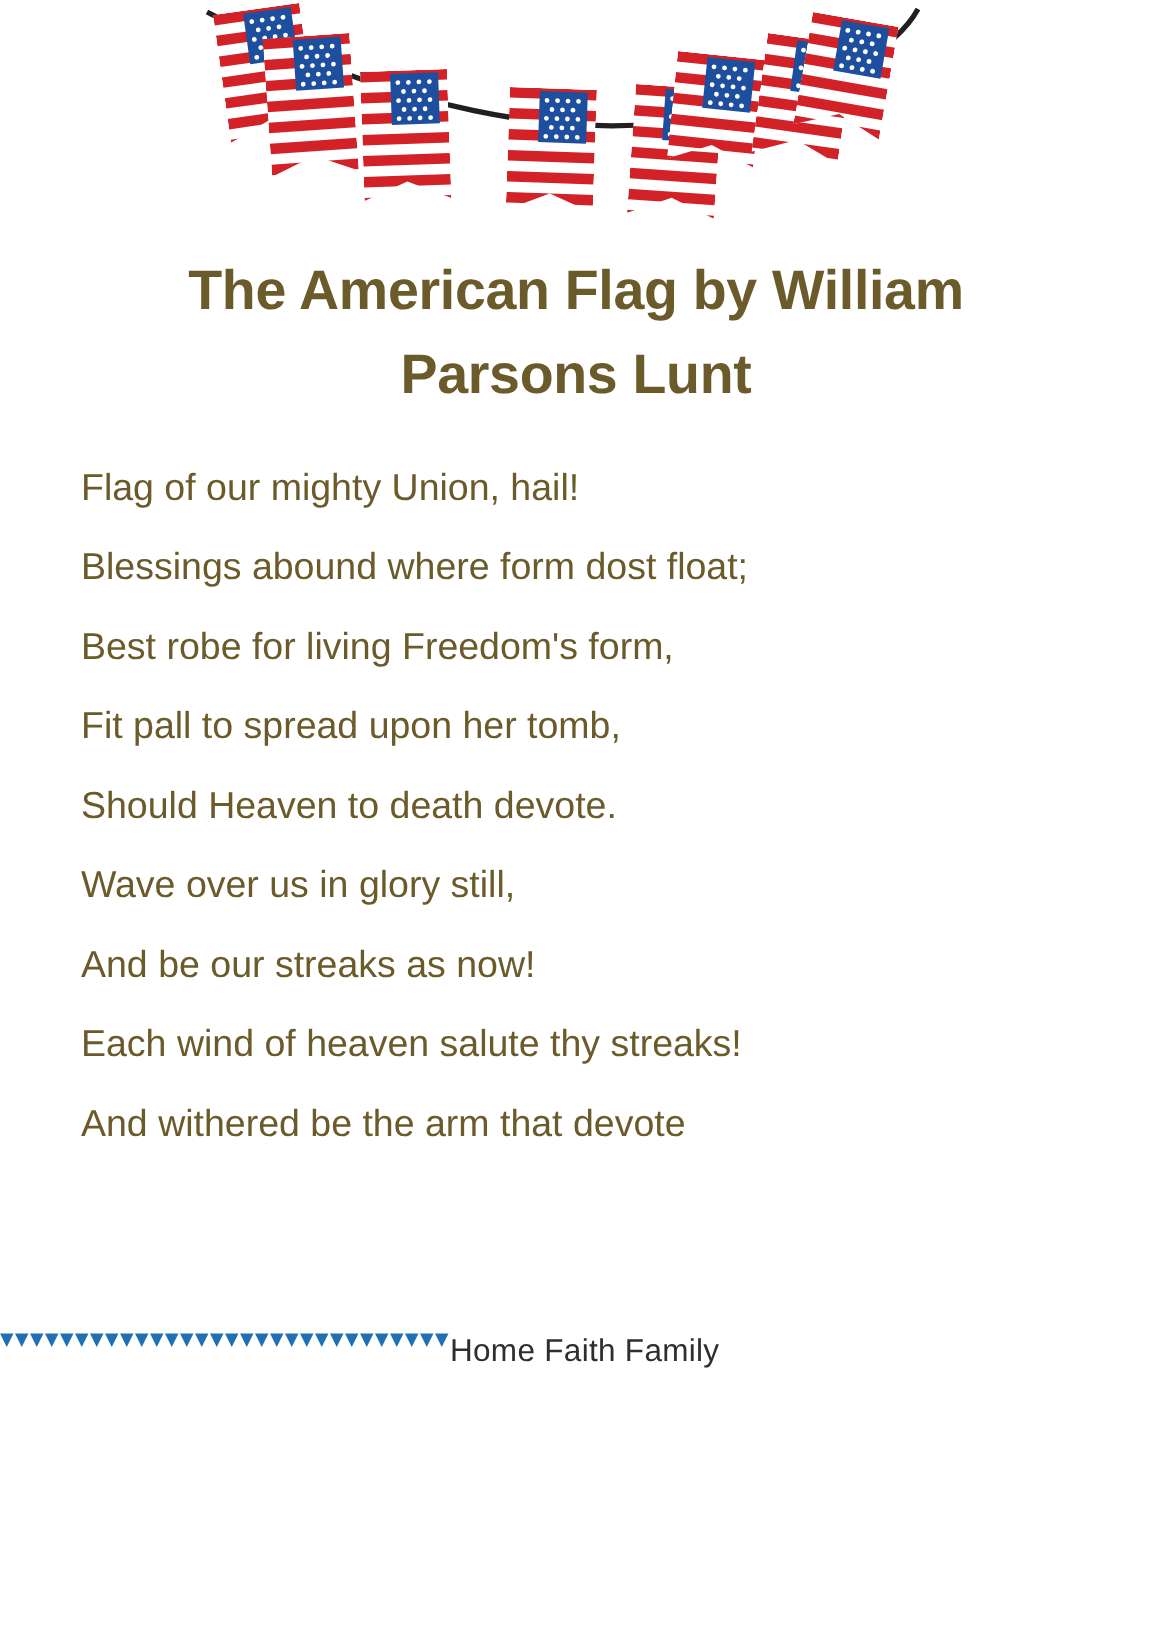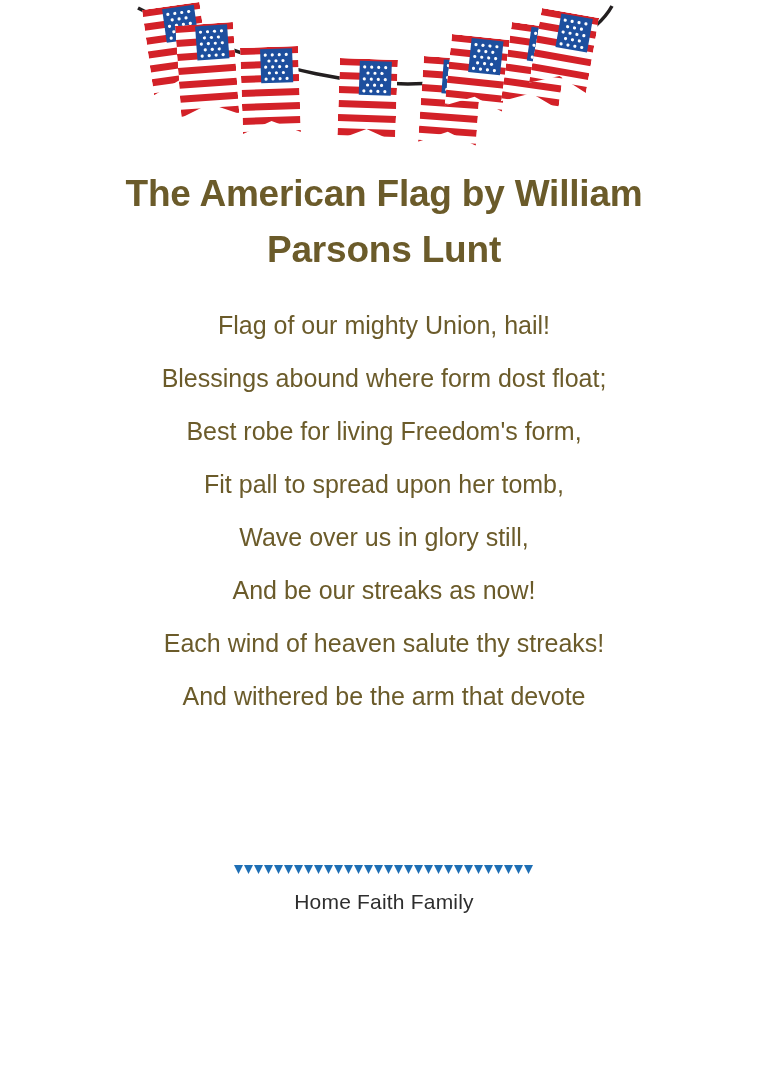--- a/index.html
+++ b/index.html
@@ -44,38 +44,38 @@
     line-height: 1.5;
     font-weight: bold;
     color: #6b5b2a;
     letter-spacing: -0.2px;
   }
 
   
   .poem {
     width: 660px;
     margin: 22px auto 0 auto;
-    text-align: center;
+    text-align: left;
     color: #6b5b2a;
     font-size: 25px;
     line-height: 1.0;
   }
   .poem-line {
     padding: 14px 0;
     white-space: nowrap;
   }
 
   
   .footer {
     position: absolute;
     left: 0;
     right: 0;
     bottom: 22px;
     display: flex;
-    flex-direction: column;
+    flex-direction: row;
     align-items: center;
   }
   .tri-divider {
     display: block;
     margin-bottom: 14px;
   }
   .footer-text {
     font-size: 21px;
     color: #2e2e2e;
     letter-spacing: 0.2px;
@@ -194,20 +194,21 @@
     </svg>
   </div>
 
   <div class="title">The American Flag by William Parsons Lunt</div>
 
   <div class="poem">
     <div class="poem-line">Flag of our mighty Union, hail!</div>
     <div class="poem-line">Blessings abound where form dost float;</div>
     <div class="poem-line">Best robe for living Freedom's form,</div>
     <div class="poem-line">Fit pall to spread upon her tomb,</div>
+    <div class="poem-line">Should Heaven to death devote.</div>
     <div class="poem-line">Wave over us in glory still,</div>
     <div class="poem-line">And be our streaks as now!</div>
     <div class="poem-line">Each wind of heaven salute thy streaks!</div>
     <div class="poem-line">And withered be the arm that devote</div>
   </div>
 
   <div class="footer">
     <svg class="tri-divider" width="300" height="12" viewBox="0 0 300 12" xmlns="http://www.w3.org/2000/svg">
       <g fill="#1f6fb5">
         <polygon points="0,1 9,1 4.5,10"></polygon>

